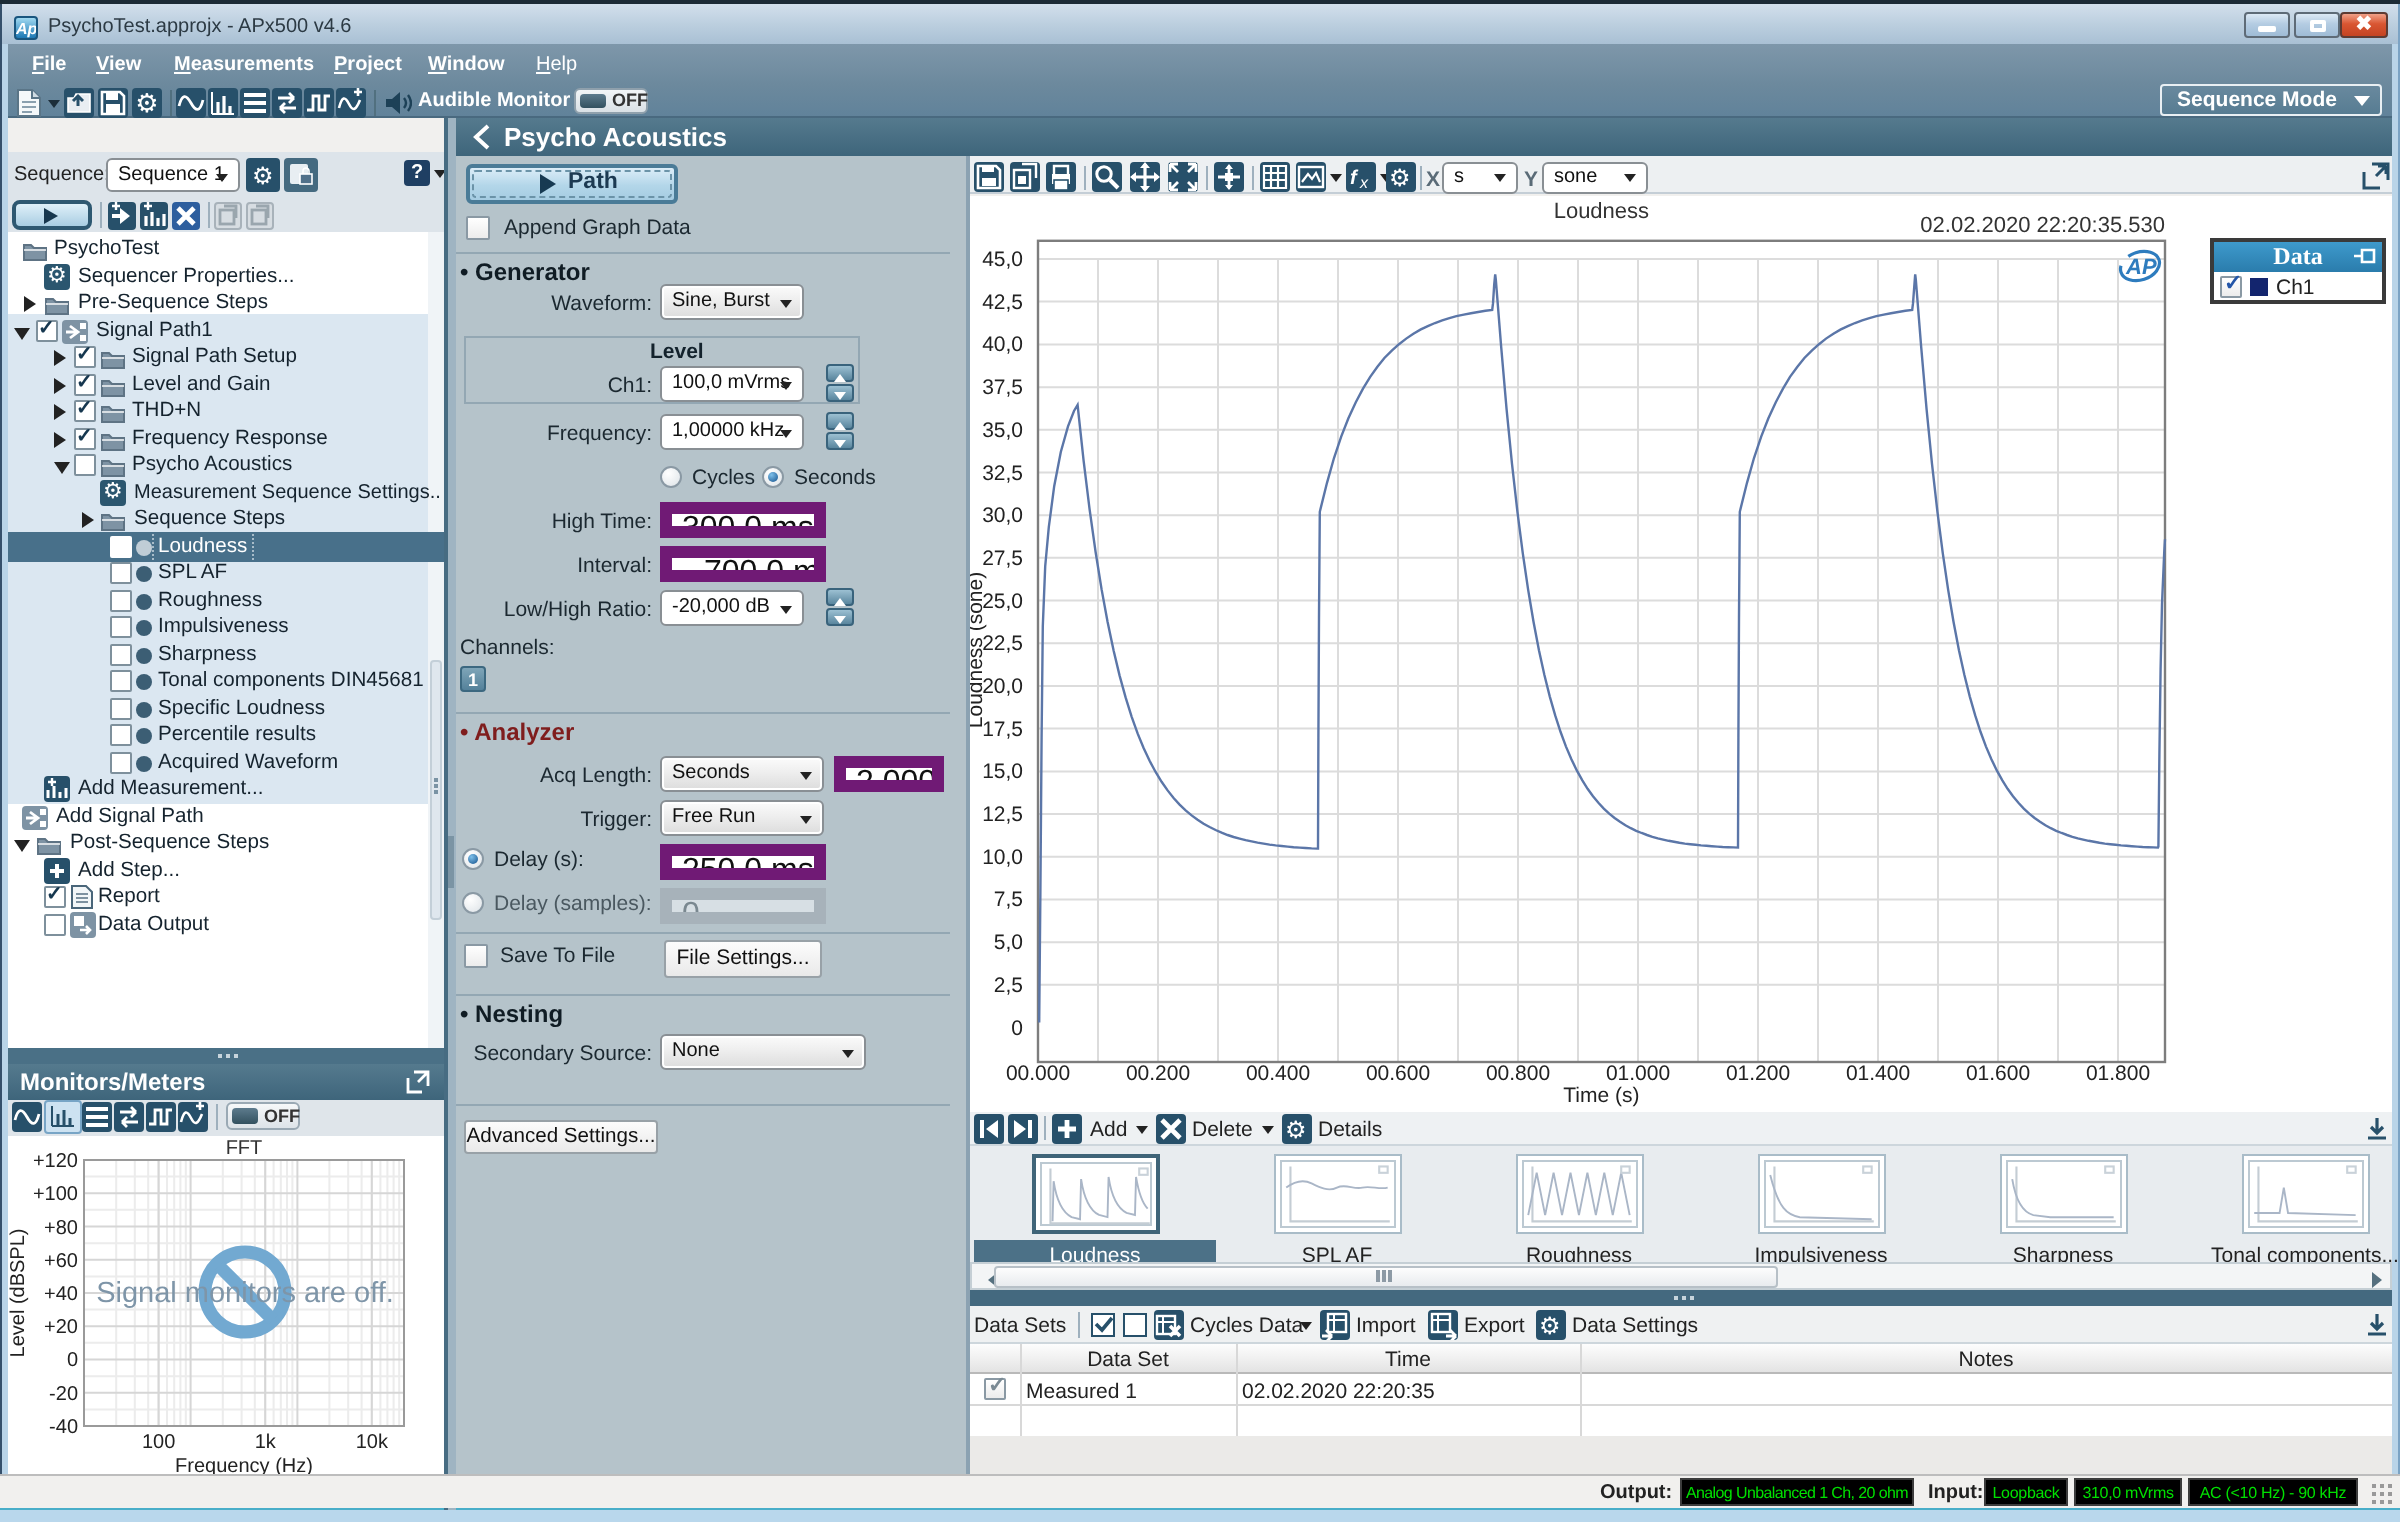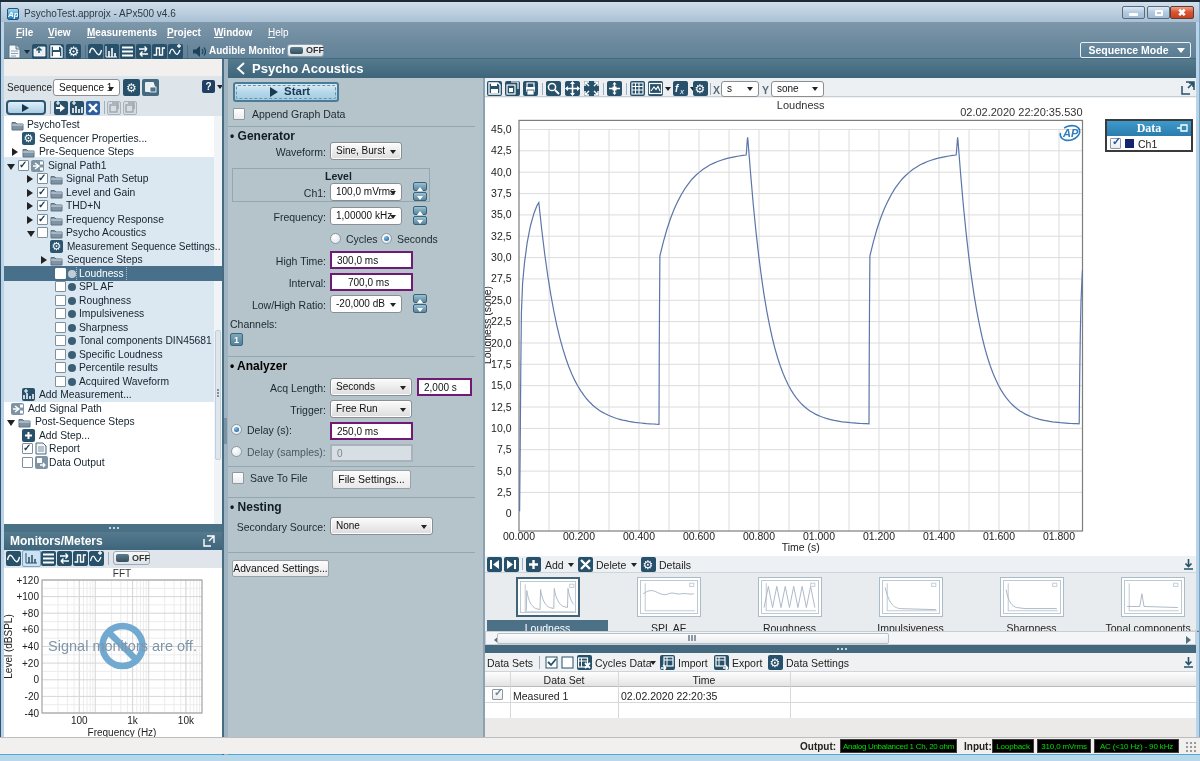--- a/index.html
+++ b/index.html
@@ -4,21 +4,21 @@
 body{font-family:"Liberation Sans",sans-serif;background:#444}
 #app{position:relative;width:1200px;height:761px;overflow:hidden;background:#f1f0ee;font-size:10.5px;color:#1b1b1b}
 .a{position:absolute}
 .hd{background:linear-gradient(#557a8e,#3e657b);color:#fff;font-weight:bold;font-size:12px}
 .ic{position:absolute;width:15px;height:15px;background:#27506a;border-radius:2px;color:#fff;overflow:hidden}
 .ic svg,.gi svg{position:absolute;left:0;top:0}
 .gi{position:absolute;width:15px;height:15px;overflow:visible}
 .sep{position:absolute;width:1px;background:#9eb0bd}
 .cmb{position:absolute;height:18px;background:linear-gradient(#fbfbfb,#eee 45%,#dcdcdc);border:1px solid #898f94;border-radius:3px;line-height:16px;padding-left:5px;color:#111;box-shadow:0 0 0 1px #fff inset;font-size:10px;white-space:nowrap;overflow:hidden}
 .cmb i{position:absolute;right:5px;top:7px;width:0;height:0;border:3.5px solid transparent;border-top:4.5px solid #222;font-size:0}
-.inp{position:absolute;height:18px;background:#fff;border:2px solid #701a75;line-height:16px;padding-left:5px;color:#111;font-size:10px;white-space:nowrap;overflow:hidden}
+.inp{position:absolute;height:18px;background:#fff;border:6px solid #701a75;line-height:16px;padding-left:5px;color:#111;font-size:16px;white-space:nowrap;overflow:hidden}
 .cb{position:absolute;width:12px;height:12px;background:linear-gradient(#fff,#ececec);border:1px solid #8a99a4;border-radius:1px}
 .ck{position:absolute;font-size:11px;font-weight:bold;color:#1b4064;left:1px;top:-3px}
 .rad{position:absolute;width:11px;height:11px;border-radius:50%;background:radial-gradient(circle at 35% 30%,#fff,#dde3e7);border:1px solid #8a99a4}
 .rdot{position:absolute;left:2px;top:2px;width:5px;height:5px;border-radius:50%;background:radial-gradient(circle at 35% 30%,#7ec0ea,#14518c)}
 .lbl{position:absolute;color:#1b2830;white-space:nowrap}
 .rlbl{position:absolute;color:#1b2830;text-align:right;white-space:nowrap}
 .spn{position:absolute;width:14px;height:20px}
 .spn b{position:absolute;left:0;width:14px;height:9px;background:linear-gradient(#9cc0d2,#5a869e);border:1px solid #39637c;border-radius:2px}
 .spn b:after{content:"";position:absolute;left:3px;width:0;height:0;border:3px solid transparent}
 .spn b.u:after{top:1px;border-bottom:4px solid #fff}
@@ -447,21 +447,21 @@
 <div class="a hd" style="left:228px;top:59px;width:968px;height:19px;line-height:19px;font-size:13px"><svg width="9" height="13" style="position:absolute;left:8px;top:3px">
         <path d="M8,1 L2,6.5 8,12" stroke="#fff" stroke-width="2" fill="none"></path>
       </svg><span style="margin-left:24px">Psycho Acoustics</span></div>
 <div class="a" style="left:222px;top:59px;width:6px;height:696px;background:#9fb4c2"></div>
 <div class="a" style="left:222px;top:59px;width:2px;height:696px;background:#476c82"></div>
 <div class="a" style="left:224px;top:418px;width:3px;height:26px;background:#7b94a4"></div>
 <div class="a" style="left:228px;top:78px;width:255px;height:659px;background:#b5c3ca"></div>
 <div class="a" style="left:233px;top:82px;width:106px;height:20px;background:linear-gradient(#dcedf8,#b3d6e9 55%,#a5cce2);border:2px solid #4a7b97;border-radius:3px">
       <div class="a" style="left:1px;top:1px;width:100px;height:14px;border:1px dashed #6b93a8;border-radius:2px"></div>
       <div class="a" style="left:35px;top:3px;width:0;height:0;border:5px solid transparent;border-left:8px solid #173a52"></div>
-      <b style="position:absolute;left:49px;top:1px;font-size:11.5px;color:#1c3a52">Start</b>
+      <b style="position:absolute;left:49px;top:1px;font-size:11.5px;color:#1c3a52">Path</b>
     </div>
 <div class="cb" style="left:233px;top:108px"></div>
 <div class="lbl" style="left:252px;top:108px">Append Graph Data</div>
 <div class="a" style="left:228px;top:126px;width:247px;height:1px;background:#93a7b3"></div>
 <div class="a" style="left:230px;top:129px;font-weight:bold;font-size:12px;color:#101c24">• <span style="margin-left:0px">Generator</span></div>
 <div class="rlbl" style="left:176px;top:146px;width:150px">Waveform:</div>
 <div class="cmb" style="left:330px;top:142px;width:72px">Sine, Burst<i></i></div>
 <div class="a" style="left:232px;top:168px;width:198px;height:34px;border:1px solid #93a7b3"></div>
 <div class="a" style="left:325px;top:170px;font-weight:bold;color:#13222c">Level</div>
 <div class="rlbl" style="left:176px;top:187px;width:150px">Ch1:</div>
@@ -488,21 +488,21 @@
 <div class="inp" style="left:330px;top:273px;width:83px;padding-left:16px;">700,0 ms</div>
 <div class="rlbl" style="left:176px;top:299px;width:150px">Low/High Ratio:</div>
 <div class="cmb" style="left:330px;top:295px;width:72px;background:#fff;box-shadow:none">-20,000 dB<i></i></div>
 <div class="spn" style="left:413px;top:294px">
       <b class="u" style="top:0"></b>
       <b class="d" style="top:10px"></b>
     </div>
 <div class="lbl" style="left:230px;top:318px">Channels:</div>
 <div class="a" style="left:230px;top:333px;width:13px;height:13px;background:linear-gradient(#7fa5b8,#54819a);border:1px solid #3c6880;border-radius:2px;color:#fff;font-size:9px;font-weight:bold;text-align:center;line-height:13px">1</div>
 <div class="a" style="left:228px;top:356px;width:247px;height:1px;background:#93a7b3"></div>
-<div class="a" style="left:230px;top:359px;font-weight:bold;font-size:12px;color:#000000">• <span style="margin-left:0px">Analyzer</span></div>
+<div class="a" style="left:230px;top:359px;font-weight:bold;font-size:12px;color:#7f1d1d">• <span style="margin-left:0px">Analyzer</span></div>
 <div class="rlbl" style="left:176px;top:382px;width:150px">Acq Length:</div>
 <div class="cmb" style="left:330px;top:378px;width:82px">Seconds<i></i></div>
 <div class="inp" style="left:417px;top:378px;width:55px;">2,000 s</div>
 <div class="rlbl" style="left:176px;top:404px;width:150px">Trigger:</div>
 <div class="cmb" style="left:330px;top:400px;width:82px">Free Run<i></i></div>
 <div class="rad" style="left:231px;top:424px">
       <i class="rdot"></i>
     </div>
 <div class="lbl" style="left:247px;top:424px">Delay (s):</div>
 <div class="inp" style="left:330px;top:422px;width:83px;">250,0 ms</div>
@@ -817,20 +817,21 @@
         <path d="M2,11 h9 M6.5,1 v7 M3.5,5.5 l3,3 3,-3" stroke="#27506a" stroke-width="1.6" fill="none"></path>
       </svg>
     </div>
 <div class="a" style="left:485px;top:672px;width:711px;height:46px;background:#fff"></div>
 <div class="a" style="left:485px;top:672px;width:711px;height:15px;background:linear-gradient(#fdfdfd,#eee 60%,#e3e3e3);border-bottom:1px solid #b9b9b9"></div>
 <div class="a" style="left:510px;top:672px;width:1px;height:46px;background:#d8d8d8"></div>
 <div class="a" style="left:618px;top:672px;width:1px;height:46px;background:#d8d8d8"></div>
 <div class="a" style="left:790px;top:672px;width:1px;height:46px;background:#d8d8d8"></div>
 <div class="a" style="left:510px;top:674px;width:108px;text-align:center;color:#222">Data Set</div>
 <div class="a" style="left:618px;top:674px;width:172px;text-align:center;color:#222">Time</div>
+<div class="a" style="left:790px;top:674px;width:406px;text-align:center;color:#222">Notes</div>
 <div class="a" style="left:485px;top:702px;width:711px;height:1px;background:#d8d8d8"></div>
 <div class="cb" style="left:492px;top:689px;width:11px;height:11px">
       <b class="ck" style="color:#7a8a94;left:1px;top:-4px">✓</b>
     </div>
 <div class="a" style="left:513px;top:690px;color:#222">Measured 1</div>
 <div class="a" style="left:621px;top:690px;color:#222">02.02.2020 22:20:35</div>
 <div class="a" style="left:485px;top:718px;width:711px;height:19px;background:#ebeae8"></div>
 <div class="a" style="left:0;top:737px;width:1200px;height:17px;background:#f1f0ee;border-top:1px solid #bdbdbd"></div>
 <div class="a" style="left:800px;top:741px;font-weight:bold;color:#222;font-size:10px">Output:</div>
 <div class="blk" style="left:840px;top:739px;width:117px;text-align:center;letter-spacing:-0.3px">Analog Unbalanced 1 Ch, 20 ohm</div>

